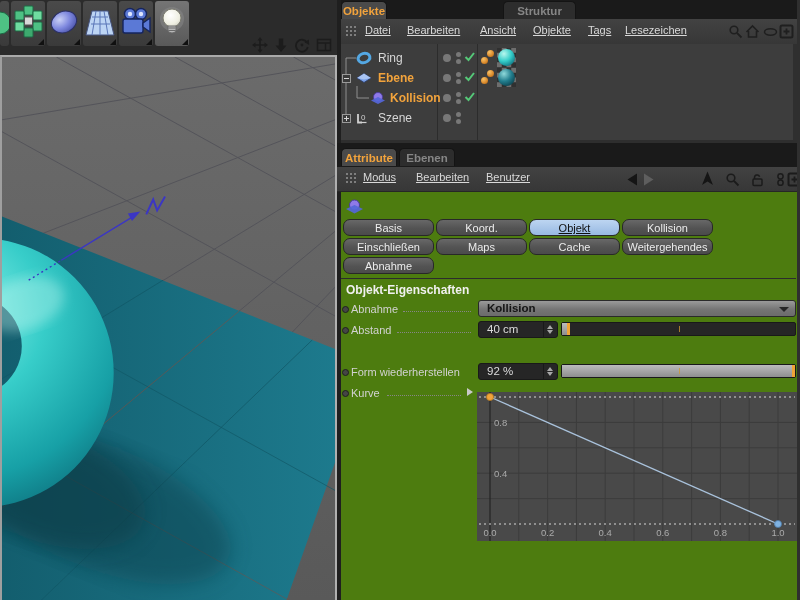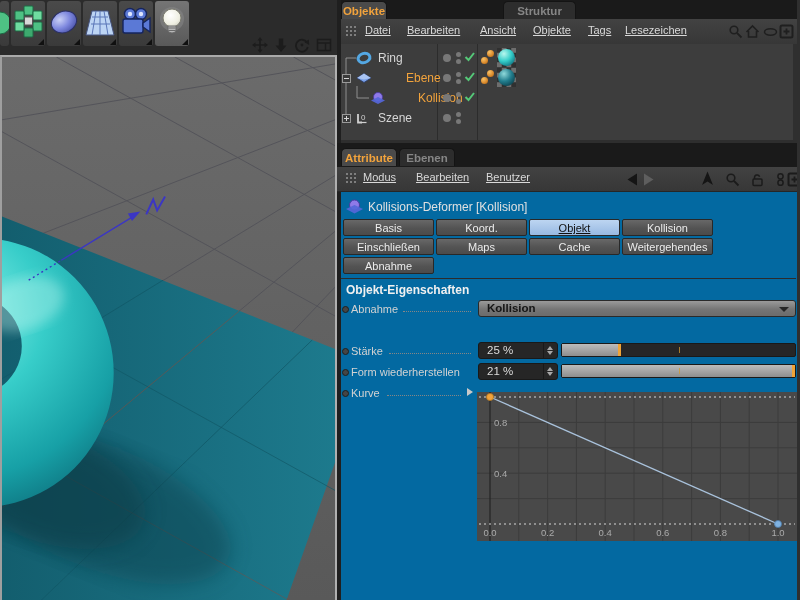--- a/index.html
+++ b/index.html
@@ -10,47 +10,47 @@
   #toolbar{left:0;top:0;width:337px;height:55px;background:#2b2b2b;}
   .tcell{position:absolute;top:1px;height:45px;background:linear-gradient(#4a4a4a,#3a3a3a);border-radius:3px;}
   .tcell.active{background:linear-gradient(#757575,#595959);}
   .tcell .corner{position:absolute;right:1px;bottom:1px;width:0;height:0;border-left:6px solid transparent;border-bottom:6px solid #101010;}
   
   #vnav{left:250px;top:37px;width:87px;height:17px;}
   .nico{position:absolute;top:0;width:16px;height:16px;}
   
   #viewport{left:0;top:55px;width:337px;height:545px;border-top:2px solid #aaaaaa;border-left:2px solid #9f9f9f;border-right:2px solid #b0b0b0;box-sizing:border-box;background:#636363;}
   
-  #rpanel{left:337px;top:0;width:463px;height:600px;background:#0369a1;}
+  #rpanel{left:337px;top:0;width:463px;height:600px;background:#4d7c0f;}
   .divider{position:absolute;left:0;top:0;width:4px;height:600px;background:#1f1f1f;}
   .rstrip{position:absolute;left:460px;top:0;width:3px;height:600px;background:#2f2f2f;}
   .tabstrip{position:absolute;background:#1a1a1a;}
   .tab{position:absolute;height:18px;line-height:18px;text-align:center;font-size:11.5px;font-weight:bold;color:#868686;background:#2d2d2d;border-radius:5px 5px 0 0;border:1px solid #141414;border-bottom:none;box-sizing:border-box;}
   .tab.active{background:#4a4a4a;color:#f2a33c;}
   .menubar{position:absolute;background:linear-gradient(#424242,#373737);border-bottom:1px solid #262626;}
   .mitem{position:absolute;top:5px;font-size:11px;color:#d9d9d9;white-space:nowrap;text-decoration:underline;}
   .grip{position:absolute;width:13px;height:13px;background-image:radial-gradient(circle,#8f8f8f 1px,rgba(0,0,0,0) 1.4px);background-size:4px 4px;opacity:.8;}
   .mi{position:absolute;width:15px;height:15px;}
   
   #tree{left:4px;top:44px;width:456px;height:96px;background:#3d3d3d;}
   .colsep{position:absolute;top:0;width:1px;height:96px;background:#2c2c2c;}
   .trow{position:absolute;left:0;width:100%;height:20px;padding-left:32px;}
   .tlabel{position:absolute;top:3px;font-size:12px;color:#d6d6d6;}
-  .tlabel.sel{color:#f2a33c;font-weight:normal;margin-left:28px;}
+  .tlabel.sel{color:#f2a33c;font-weight:bold;}
   .expbox{position:absolute;width:9px;height:9px;background:#3a3a3a;border:1px solid #9a9a9a;box-sizing:border-box;}
   .expbox i{position:absolute;left:1px;top:3px;width:5px;height:1px;background:#d6d6d6;}
   .expbox.plus i.v{left:3px;top:1px;width:1px;height:5px;}
   .vdot{position:absolute;border-radius:50%;background:#787878;}
   .phdot{position:absolute;width:7px;height:7px;border-radius:50%;background:radial-gradient(circle at 35% 30%,#f7c268,#d9882a 60%,#9c5c12);}
   .thumb{position:absolute;width:19px;height:19px;background:#555;background-image:repeating-conic-gradient(#6e6e6e 0% 25%,#303030 0% 50%);background-size:9.5px 9.5px;}
   .thumb .sph{position:absolute;left:1px;top:1px;width:17px;height:17px;border-radius:50%;}
   .sph.bright{background:radial-gradient(circle at 35% 28%,#b8f7ee,#35cdc9 45%,#0d6d7c 85%,#07414d);}
   .sph.dark{background:radial-gradient(circle at 35% 28%,#8fd9da,#237f8f 45%,#0a3d49 85%,#062832);}
   
-  .btn{position:absolute;width:91px;height:17px;line-height:16px;text-align:center;font-size:11px;color:#ececec;background:linear-gradient(#686868,#535353 55%,#4b4b4b);border:1px solid #282828;border-radius:2px;box-sizing:border-box;}
+  .btn{position:absolute;width:91px;height:17px;line-height:16px;text-align:center;font-size:11px;color:#ececec;background:linear-gradient(#686868,#535353 55%,#4b4b4b);border:1px solid #282828;border-radius:7px;box-sizing:border-box;}
   .btn.active{background:linear-gradient(#bdd5f1,#97b9e2);color:#101010;text-decoration:underline;}
   .hdr{position:absolute;font-size:12px;font-weight:bold;color:#f0f0f0;}
   .prow{position:absolute;left:0;width:463px;height:17px;}
   .pdot{position:absolute;left:5px;top:6px;width:5px;height:5px;border:1px solid #1f1f1f;border-radius:50%;background:#454545;}
   .plabel{position:absolute;left:14px;top:3px;font-size:11px;color:#d2d2d2;white-space:nowrap;}
   .leader{position:absolute;top:11px;height:0;border-bottom:1px dotted #868686;}
   .valbox{position:absolute;left:141px;top:0;width:80px;height:17px;background:#262626;border:1px solid #191919;border-radius:3px;box-sizing:border-box;color:#dcdcdc;font-size:11.5px;line-height:15px;padding-left:8px;}
   .stepper{position:absolute;right:0;top:0;bottom:0;width:13px;border-left:1px solid #191919;}
   .stepper .up{position:absolute;left:3px;top:3px;width:0;height:0;border-left:3px solid transparent;border-right:3px solid transparent;border-bottom:4px solid #a8a8a8;}
   .stepper .dn{position:absolute;left:3px;bottom:3px;width:0;height:0;border-left:3px solid transparent;border-right:3px solid transparent;border-top:4px solid #a8a8a8;}
@@ -356,21 +356,20 @@
       <svg class="mi" style="left:450px;top:5px" viewBox="0 0 15 15">
         <rect x="1.5" y="1.5" width="12" height="12" rx="1.5" stroke="#1b1b1b" stroke-width="2" fill="none"></rect>
         <path d="M7.5 4.5 V10.5 M4.5 7.5 H10.5" stroke="#1b1b1b" stroke-width="1.8"></path>
       </svg>
     </div>
 
     <svg style="position:absolute;left:8px;top:198px" width="19" height="17" viewBox="0 0 19 17">
       <circle cx="9.5" cy="7" r="5" fill="#8f7ae8" stroke="#4a3aa0"></circle>
       <polygon points="1,11 9.5,7 18,11 9.5,15.5" fill="#5566d8" opacity=".92"></polygon>
     </svg>
-    <span class="amtitle" style="left:31px;top:200px">Kollisions-Deformer [Kollision]</span>
 
     <div class="btn" style="left:6px;top:219px">Basis</div>
     <div class="btn" style="left:99px;top:219px">Koord.</div>
     <div class="btn active" style="left:192px;top:219px">Objekt</div>
     <div class="btn" style="left:285px;top:219px">Kollision</div>
     <div class="btn" style="left:6px;top:238px">Einschließen</div>
     <div class="btn" style="left:99px;top:238px">Maps</div>
     <div class="btn" style="left:192px;top:238px">Cache</div>
     <div class="btn" style="left:285px;top:238px">Weitergehendes</div>
     <div class="btn" style="left:6px;top:257px">Abnahme</div>
@@ -381,42 +380,42 @@
     <div class="prow" style="top:300px">
       <div class="pdot"></div>
       <span class="plabel">Abnahme</span>
       <div class="leader" style="left:66px;width:68px;"></div>
       <div class="ddl">
         <span>Kollision</span>
         <div class="caret"></div>
       </div>
     </div>
 
-
-    <div class="prow" style="top:342px">
+    <div class="prow" style="top:321px">
       <div class="pdot"></div>
-      <span class="plabel">Stärke</span>
-      <div class="leader" style="left:52px;width:82px;"></div>
+      <span class="plabel">Abstand</span>
+      <div class="leader" style="left:60px;width:74px;"></div>
       <div class="valbox">
-        <span>25 %</span>
+        <span>40 cm</span>
         <div class="stepper">
             <div class="up"></div>
             <div class="dn"></div>
           </div>
       </div>
       <div class="slider">
-          <div class="fill" style="width:24%"></div>
+          <div class="fill" style="width:2%"></div>
         </div>
     </div>
+
 
     <div class="prow" style="top:363px">
       <div class="pdot"></div>
       <span class="plabel">Form wiederherstellen</span>
       <div class="valbox">
-        <span>21 %</span>
+        <span>92 %</span>
         <div class="stepper">
             <div class="up"></div>
             <div class="dn"></div>
           </div>
       </div>
       <div class="slider">
           <div class="fill" style="width:calc(100% - 3px)"></div>
         </div>
     </div>
 

